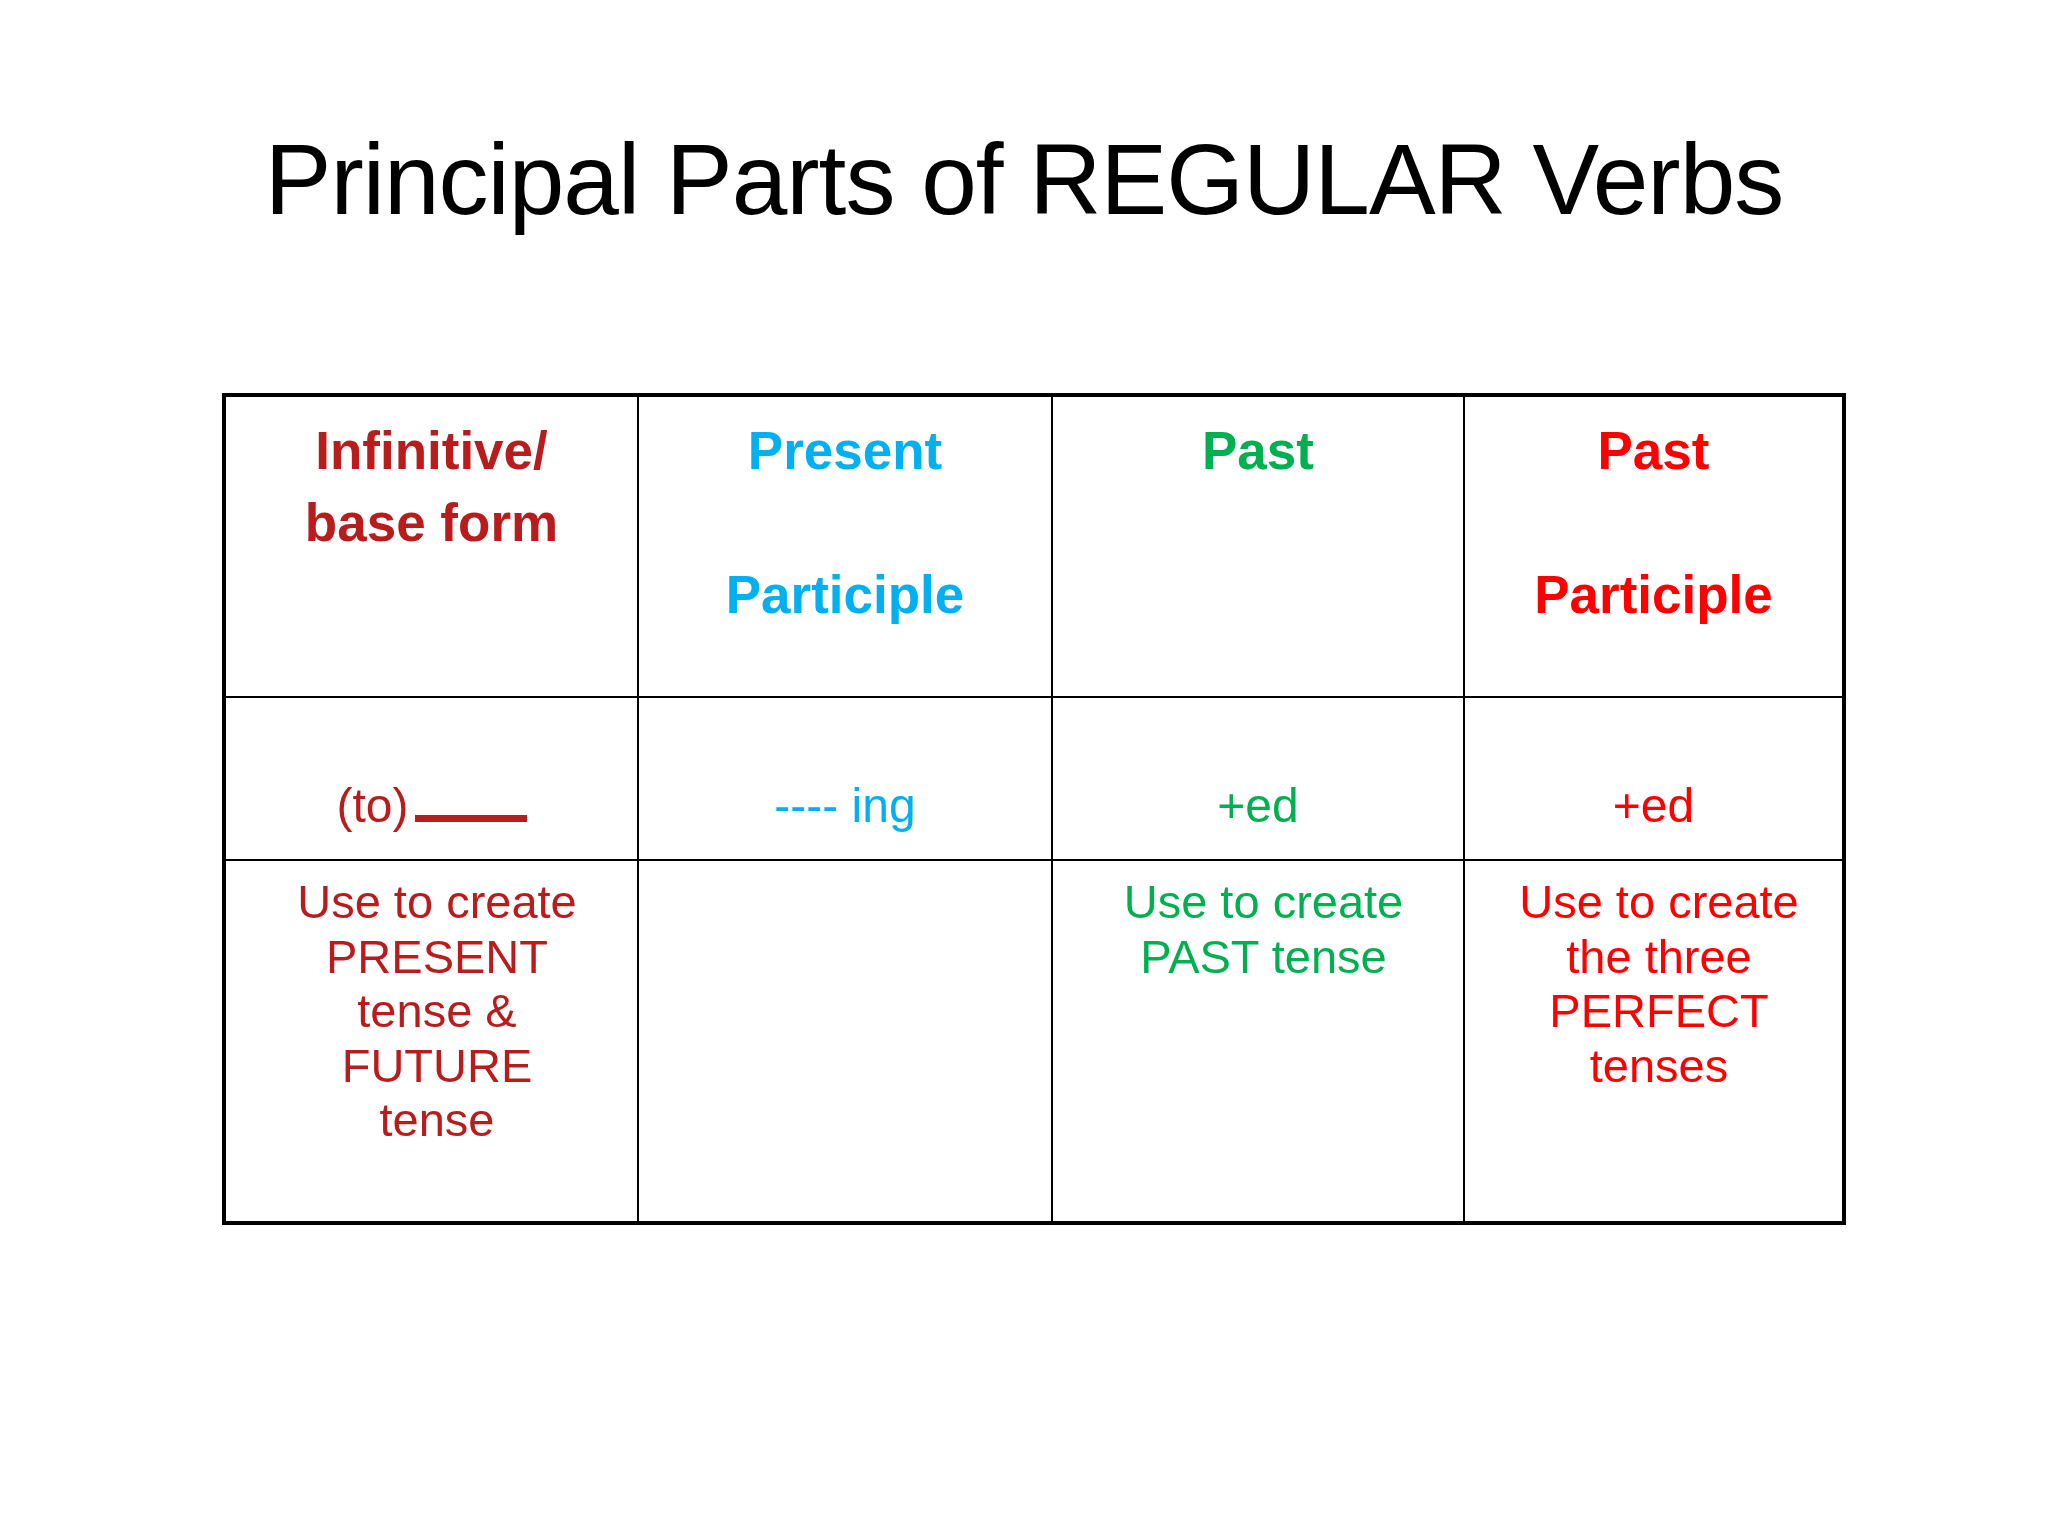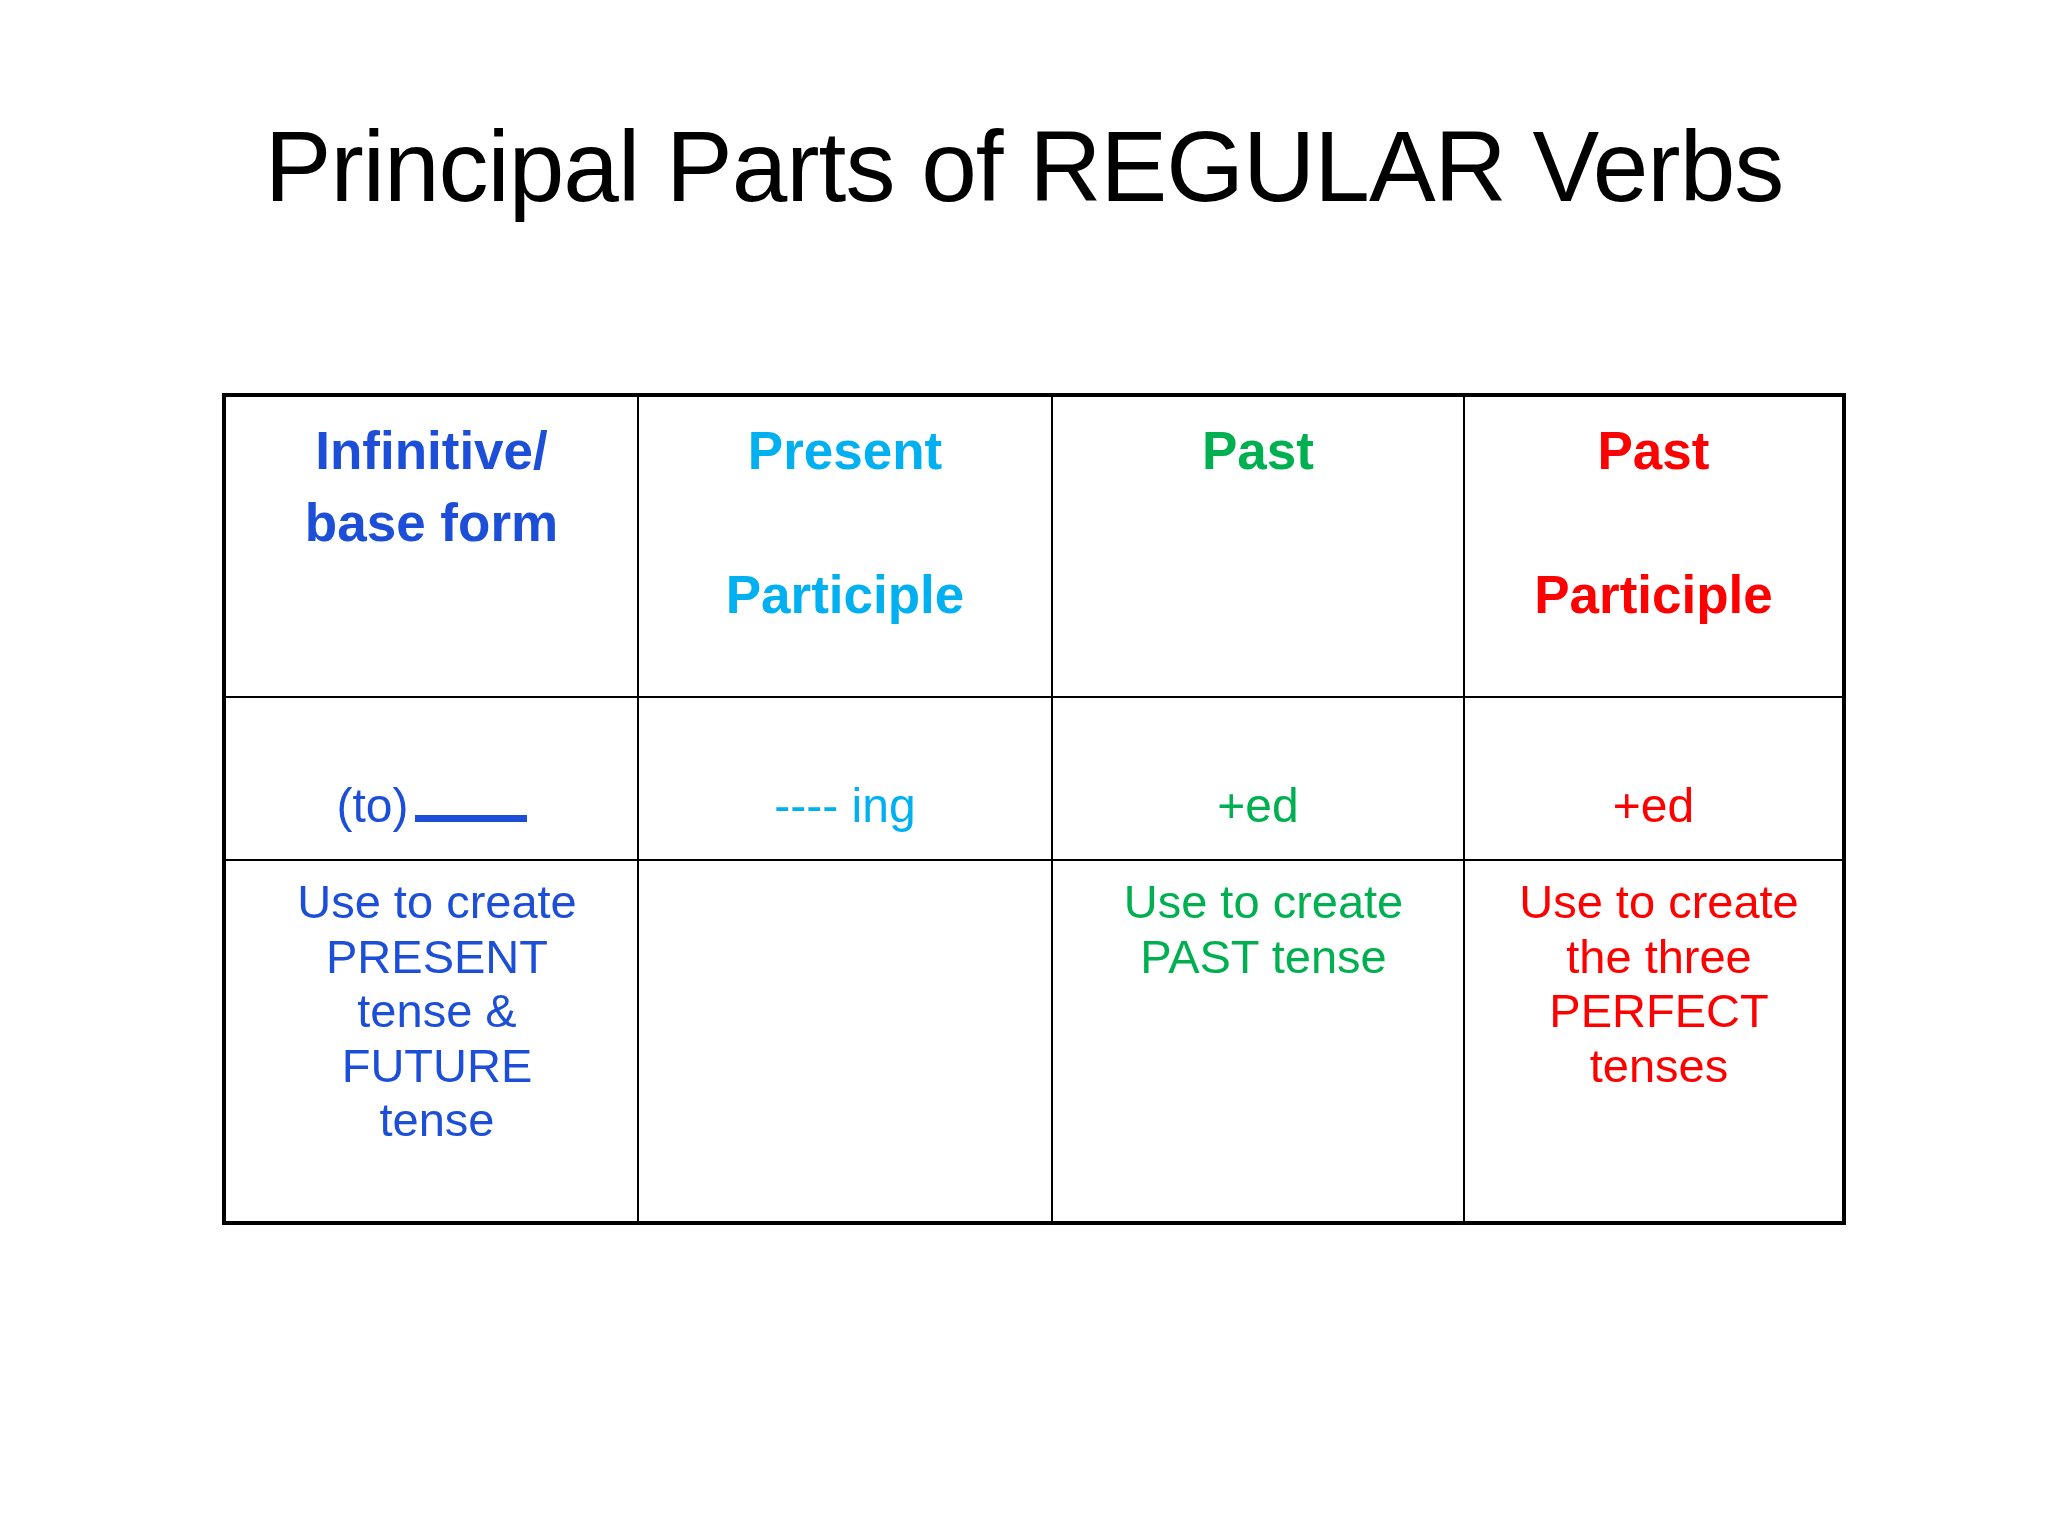--- a/index.html
+++ b/index.html
@@ -19,21 +19,21 @@
     position: relative;
     width: 2048px;
     height: 1536px;
     background: #ffffff;
   }
 
   
   .slide-title {
     position: absolute;
     left: 0;
-    top: 112px;
+    top: 125px;
     width: 2048px;
     text-align: center;
     font-family: "Liberation Sans", sans-serif;
     font-weight: 400;
     font-size: 100px;
     line-height: 1.08;
     letter-spacing: -1px;
     color: #000000;
     white-space: nowrap;
   }
@@ -99,21 +99,21 @@
     font-weight: 400;
     font-size: 47px;
     line-height: 1.16;
     padding-top: 14px;
     padding-left: 17px;
     padding-right: 6px;
     white-space: pre-line;
   }
 
   
-  .col-purple { color: #1d4ed8; }
+  .col-purple { color: #b91c1c; }
   .col-cyan   { color: #00B0F0; }
   .col-green  { color: #00B050; }
   .col-red    { color: #FF0000; }
 </style>
 </head>
 <body>
 
 <div class="slide">
 
   <div class="slide-title">Principal Parts of REGULAR Verbs</div>

